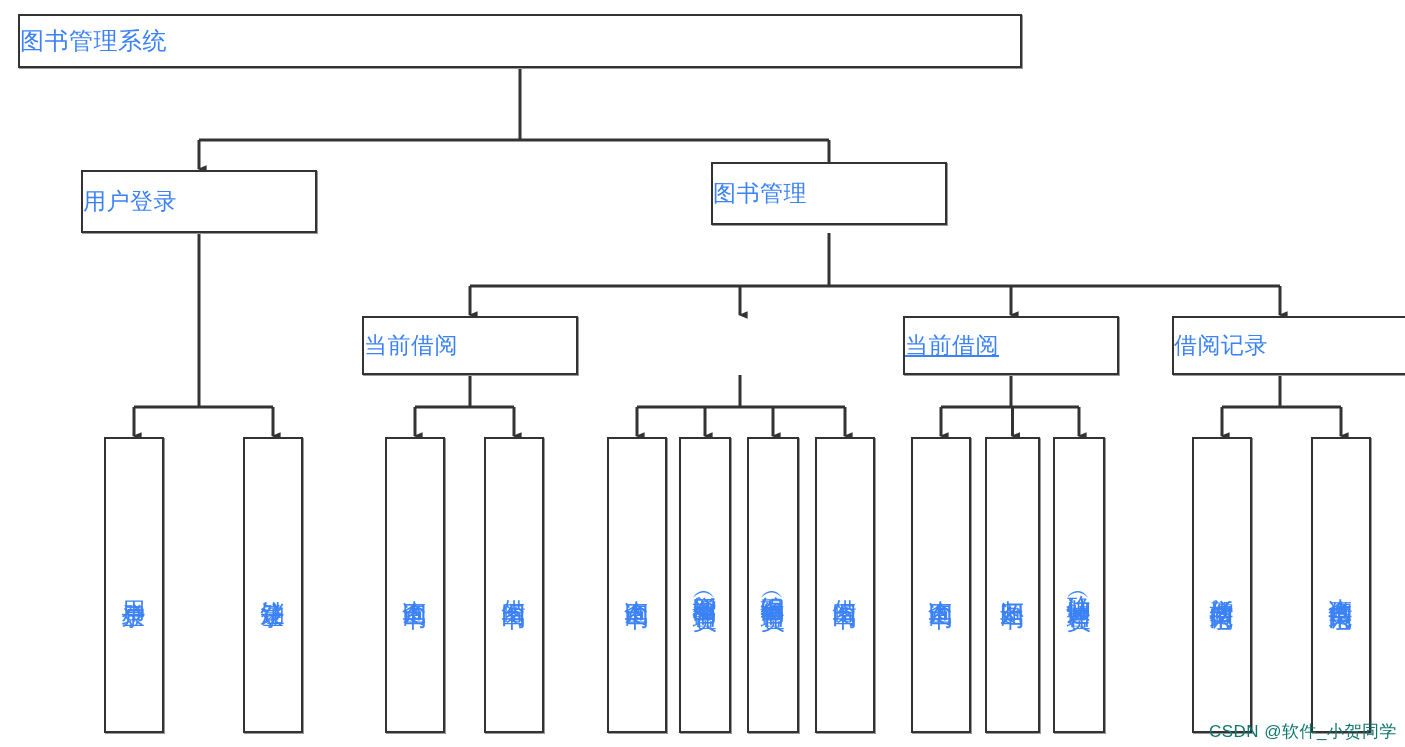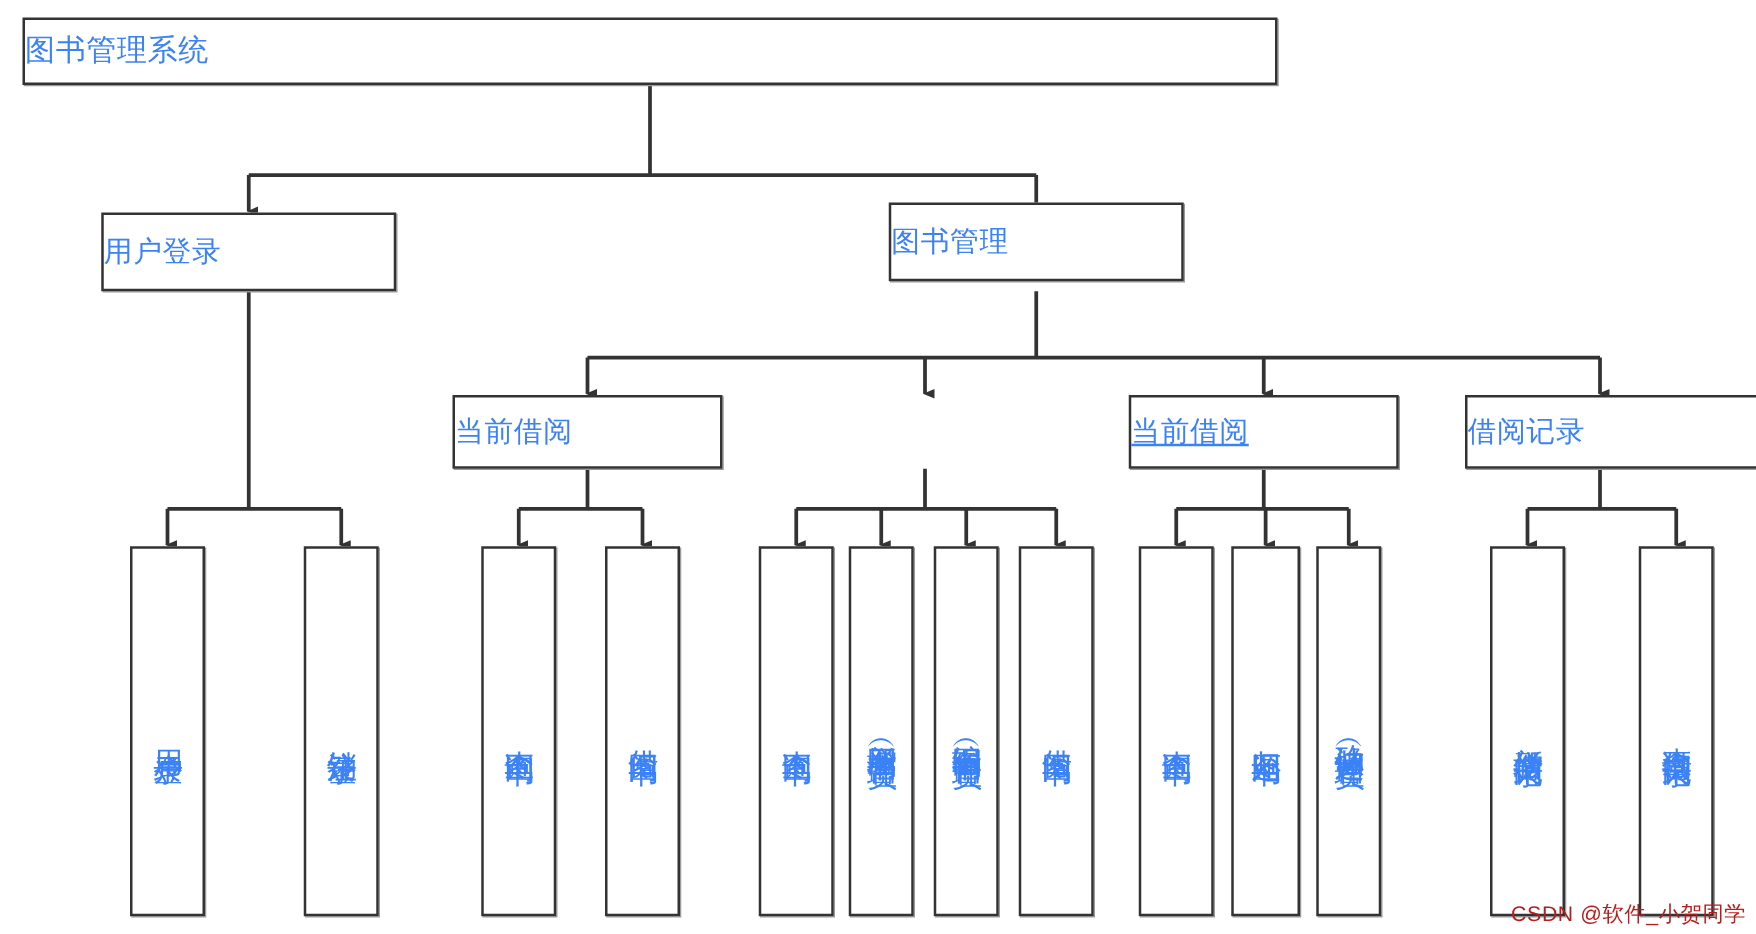--- a/index.html
+++ b/index.html
@@ -62,21 +62,21 @@
     line-height: 1.05;
     letter-spacing: 2px;
     margin: auto;
     text-align: center;
   }
   #watermark {
     position: absolute;
     right: 8px;
     bottom: 4px;
     font-size: 17px;
-    color: #b91c1c;
+    color: #0f766e;
     white-space: nowrap;
     letter-spacing: 0.5px;
   }
 </style>
 </head>
 <body>
 
 <div id="diagram-root">
 
   <svg id="edge-layer" viewBox="0 0 1405 747" width="1405" height="747" xmlns="http://www.w3.org/2000/svg">

